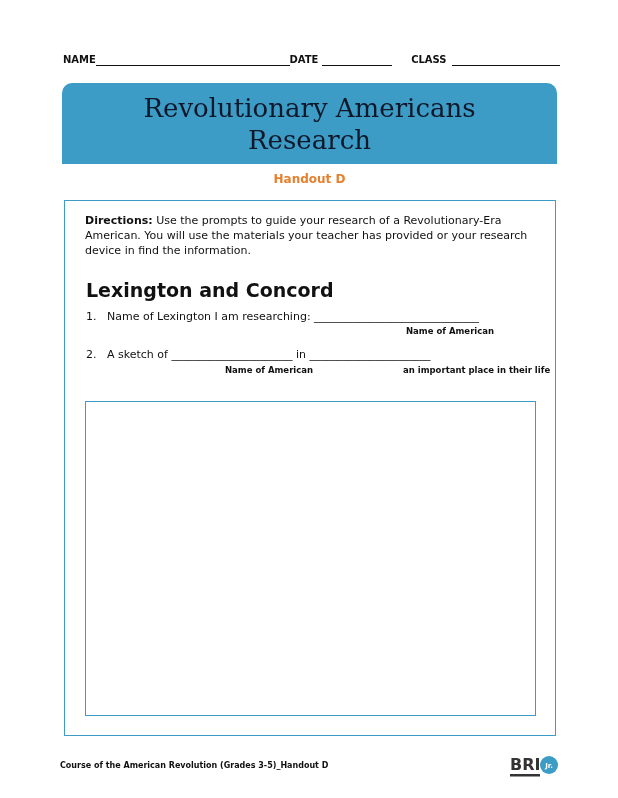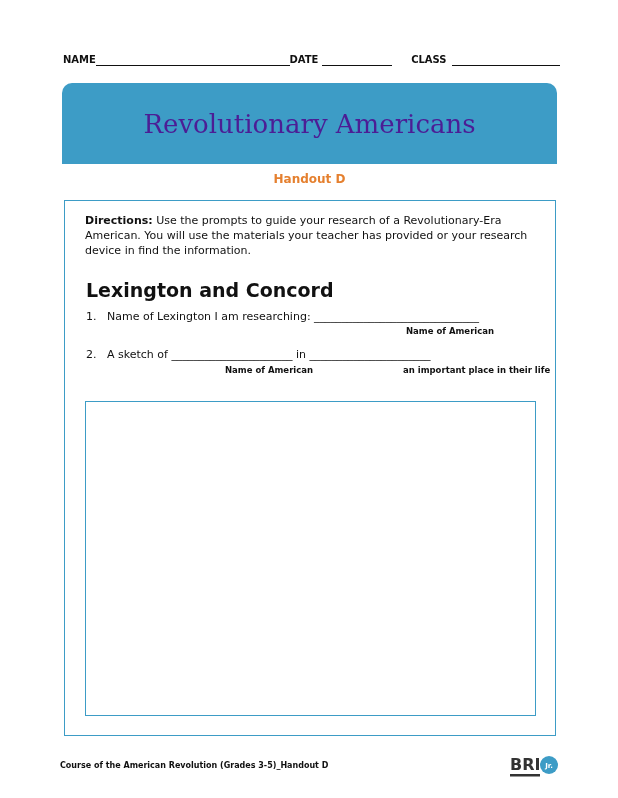--- a/index.html
+++ b/index.html
@@ -9,21 +9,21 @@
   }
   .header-row {
     position: absolute; left: 63px; top: 54px; width: 497px;
     display: flex; align-items: flex-end; font-size: 10px; font-weight: bold; text-align: center;
   }
   .header-row .lbl { white-space: nowrap; line-height: 12px; }
   .header-row .line { border-bottom: 1px solid #111; height: 11px; }
   .banner {
     position: absolute; left: 62px; top: 83px; width: 495px; height: 81px;
     background: #3d9cc6; border-radius: 10px 10px 0 0;
-    color: #4c1d95; text-align: center;
+    color: #0f172a; text-align: center;
     font-family: "DejaVu Serif", serif; font-size: 26px; line-height: 32px;
     display: flex; flex-direction: column; justify-content: center;
   }
   .subtitle {
     position: absolute; left: 62px; top: 172px; width: 495px; text-align: center;
     color: #e5802f; font-weight: bold; font-size: 12px;
   }
   .panel {
     position: absolute; left: 64px; top: 200px; width: 492px; height: 536px;
     border: 1px solid #3d9cc6; box-sizing: border-box;
@@ -55,20 +55,21 @@
   <span class="lbl">NAME</span>
   <span class="line" style="width:200px"></span>
   <span class="lbl">DATE</span>
   <span class="line" style="width:72px;margin-left:4px"></span>
   <span class="lbl" style="margin-left:19px">CLASS</span>
   <span class="line" style="width:112px;margin-left:5px"></span>
 </div>
 
 <div class="banner">
   <div>Revolutionary Americans</div>
+  <div>Research</div>
 </div>
 
 <div class="subtitle">Handout D</div>
 
 <div class="panel"></div>
 
 <div class="directions"><b>Directions:</b><span> Use the prompts to guide your research of a Revolutionary-Era American. You will use the materials your teacher has provided or your research device in find the information.</span></div>
 
 <div class="section-title">Lexington and Concord</div>
 

